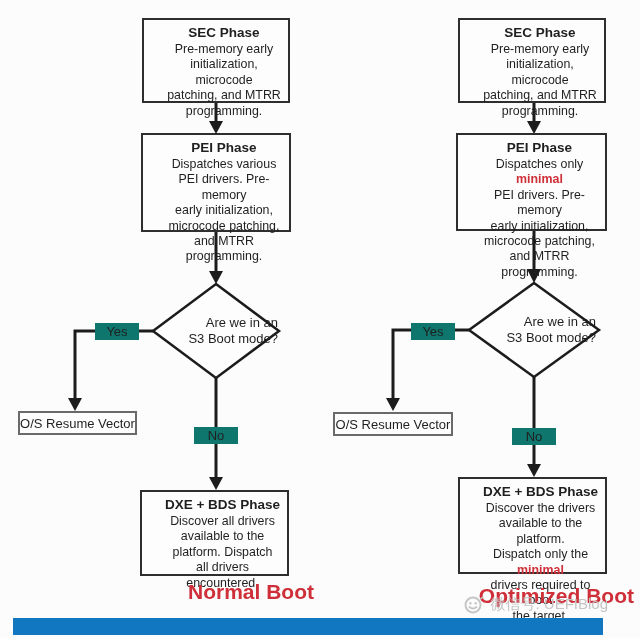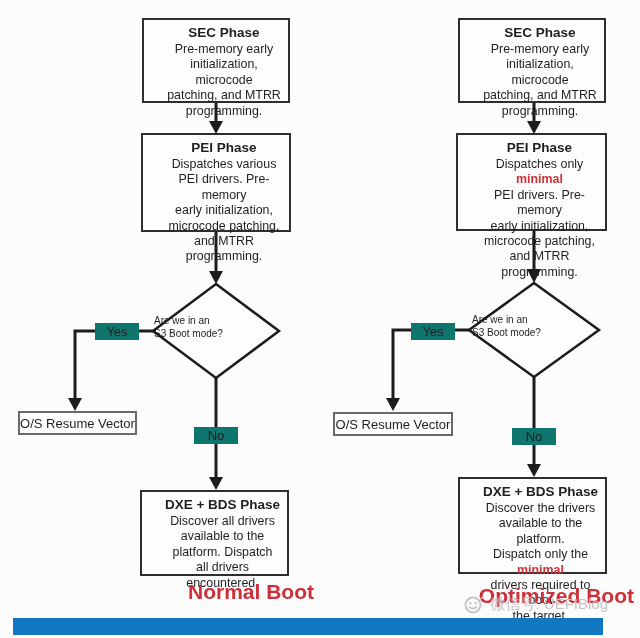--- a/index.html
+++ b/index.html
@@ -19,22 +19,22 @@
   .resume {
     position:absolute; background:#fdfdfd; border:2px solid #6a6a6a;
     box-sizing:border-box; font-size:13px; display:flex;
     align-items:center; justify-content:center;
   }
   .lbl {
     position:absolute; font-size:13px; background:#0f766e;
     text-align:center; line-height:17px;
   }
   .question {
-    position:absolute; font-size:10px; line-height:1.25;
-    text-align:left; white-space:pre-line;
+    position:absolute; font-size:13px; line-height:1.25;
+    text-align:right; white-space:pre-line;
   }
   .caption {
     position:absolute; font-size:21px; font-weight:bold;
     color:#ce2f38; text-align:right;
   }
   .bar { position:absolute; left:13px; top:618px; width:590px; height:17px; background:#1177c0; }
   .watermark {
     position:absolute; top:595px; right:32px; height:20px;
     display:flex; align-items:flex-start; gap:5px;
     color:#c4c4c4; font-size:15px;

